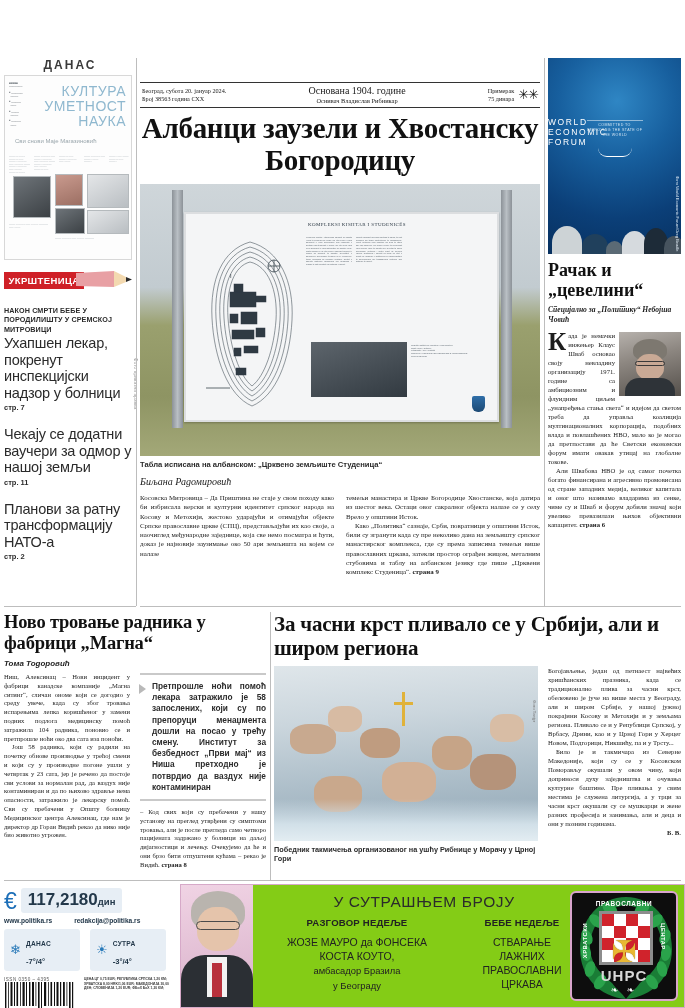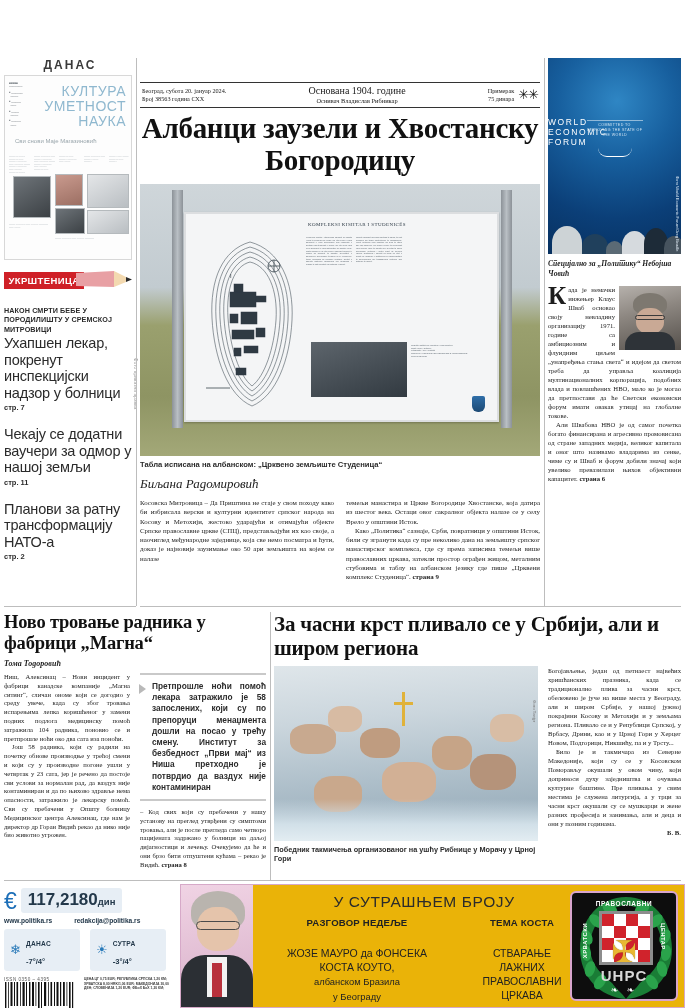--- a/index.html
+++ b/index.html
@@ -129,21 +129,21 @@
     border-radius: 2px 2px 6px 6px;
   }
   .post { position:absolute; top:6px; width: 11px; height: 238px; background: linear-gradient(90deg,#8c9298,#b9bfc4,#8c9298); }
   .post.l { left: 32px; } .post.r { right: 28px; }
   .lead-caption {
     margin-top: 4px; font-size: 7.6px; font-weight: 700; color:#2b2b2b; line-height:10px;
   }
 
   .byline {
     margin-top: 6px; font-family:"Liberation Serif", serif; font-style: italic;
-    font-size: 13px; color:#222;
+    font-size: 10px; color:#222;
   }
   .lead-body { margin-top: 6px; display:flex; gap: 12px; }
   .lead-body .col { width: 194px; font-family:"Liberation Serif", serif;
     font-size: 6.9px; line-height: 9.3px; text-align: justify; color:#1d1d1d; }
   .lead-body .col p { text-indent: 9px; }
   .lead-body .col p.first { text-indent: 0; }
   .pg { font-weight: 700; }
 
   
   .hr { position:absolute; background:#bdbdbd; height: 1px; }
@@ -199,21 +199,21 @@
     position: relative; overflow:hidden;
   }
 
   
   .magna { position:absolute; left: 4px; top: 612px; width: 262px; }
   .magna h2 {
     font-family:"Liberation Serif", serif; font-weight:700;
     font-size: 18.5px; line-height: 21px; color:#111; letter-spacing:-0.2px;
   }
   .magna .byline2 {
-    font-family:Liberation Serif, serif; font-style:italic; font-weight:700;
+    font-family:Liberation Sans, sans-serif; font-style:italic; font-weight:700;
     font-size: 8px; margin-top: 5px; color:#1d1d1d;
   }
   .magna-cols { display:flex; gap: 10px; margin-top: 5px; }
   .magna-cols .c { width: 126px; font-family:"Liberation Serif", serif;
     font-size: 6.6px; line-height: 8.8px; text-align: justify; color:#1d1d1d; }
   .magna-cols .c p { text-indent: 8px; }
   .magna-cols .c p.first { text-indent: 0; }
   .pullquote {
     position: relative; border-top: 2.5px solid #c9c9c9; border-bottom: 2.5px solid #c9c9c9;
     padding: 6px 0 6px 12px; margin-bottom: 7px;
@@ -268,36 +268,36 @@
   .w-ico { font-size: 13px; color:#2a7ab9; line-height: 14px; }
   .w-lbl { font-size: 6.6px; font-weight:700; color:#23384a; letter-spacing:.3px; }
   .w-tmp { font-size: 7.6px; font-weight:700; color:#23384a; }
   .barcode-area { margin-top: 6px; display:flex; gap: 8px; }
   .issn { font-size: 4.6px; color:#555; letter-spacing:.5px; }
   .barcode { width: 72px; height: 28px; }
   .price-list { font-size: 3.4px; line-height: 4.6px; color:#3a3a3a; font-weight:700; width: 86px; }
 
   .promo-banner {
     position:absolute; left: 180px; top: 0; width: 505px; height: 124px;
-    background: #eab308; border: 1px solid #d6a9c8;
+    background: #84cc16; border: 1px solid #d6a9c8;
   }
   .promo-portrait {
     position:absolute; left: 0; top: 0; width: 72px; height: 122px;
     background: linear-gradient(170deg,#f0d3e4 0%, #d8b0c9 100%);
     overflow:hidden;
   }
   .promo-title {
     position:absolute; left: 78px; top: 8px; width: 330px; text-align:center;
     font-size: 15.5px; font-weight: 400; color:#2b2b2b; letter-spacing: .6px;
   }
   .promo-cols { position:absolute; left: 78px; top: 32px; width: 330px; display:flex; }
   .promo-c1 { width: 196px; text-align:center; }
   .promo-c2 { width: 134px; text-align:center; }
   .promo-k { font-size: 9.6px; font-weight: 700; color:#222; letter-spacing:.2px; }
-  .promo-t { font-size: 10.5px; color:#222; line-height: 14px; margin-top: 18px; }
+  .promo-t { font-size: 10.5px; color:#222; line-height: 14px; margin-top: 7px; }
   .promo-t small { font-size: 9.4px; }
   .uhpc {
     position:absolute; right: 6px; top: 6px; width: 108px; height: 110px;
     background: #0d0d0d; border: 2px solid #d8a5cc; border-radius: 6px;
     overflow:hidden;
   }
   .uhpc-shield {
     position:absolute; left: 27px; top: 18px; width: 54px; height: 54px;
     background: #8d8d8d; padding: 3px;
   }
@@ -460,20 +460,21 @@
         <div class="head-b" style="left:4px;  width:30px; height:34px; background:#cdd3d6;"></div>
         <div class="head-b" style="left:34px; width:26px; height:26px; background:#20405c;"></div>
         <div class="head-b" style="left:58px; width:17px; height:19px; background:#5b6a75;"></div>
         <div class="head-b" style="left:74px; width:25px; height:29px; background:#d6dade;"></div>
         <div class="head-b" style="left:96px; width:24px; height:32px; background:#1d2b38;"></div>
         <div class="head-b" style="left:116px;width:20px; height:24px; background:#46535e;"></div>
       </div>
       <div class="credit-wef">Фото World Economic Forum/Greg Beadle</div>
     </div>
 
+    <div class="rc-head">Рачак и „цевелини“</div>
     <div class="rc-sub">Специјално за „Политику“ Небојша Човић</div>
 
     <div class="rc-body">
       <div class="rc-portrait">
         <div style="position:absolute;left:14px;top:7px;width:34px;height:22px;background:#7d7870;border-radius:50% 50% 40% 40%;"></div>
         <div style="position:absolute;left:17px;top:22px;width:28px;height:26px;background:#c9a995;border-radius:45%;"></div>
         <div style="position:absolute;left:16px;top:29px;width:30px;height:5px;border:1.2px solid #3a3a3a;border-radius:3px;"></div>
         <div style="position:absolute;left:6px;top:46px;width:50px;height:20px;background:#2e3338;border-radius:14px 14px 0 0;"></div>
       </div>
       <p class="first"><span class="dropcap">К</span><span>ада је немачки инжењер Клаус Шваб основао своју невладину организацију 1971. године са амбициозним и флуидним циљем „унапређења стања света“ и идејом да светом треба да управља коалиција мултинационалних корпорација, подобних влада и повлашћених НВО, мало ко је могао да претпостави да ће Светски економски форум имати овакав утицај на глобалне токове.</span></p>
@@ -606,26 +607,26 @@
         <div style="position:absolute;left:26px;top:72px;width:20px;height:40px;background:#f2f2f2;"></div>
         <div style="position:absolute;left:31px;top:78px;width:10px;height:34px;background:#b8313c;"></div>
       </div>
       <div class="promo-title">У СУТРАШЊЕМ БРОЈУ</div>
       <div class="promo-cols">
         <div class="promo-c1">
           <div class="promo-k">РАЗГОВОР НЕДЕЉЕ</div>
           <div class="promo-t">
             <span>ЖОЗЕ МАУРО да ФОНСЕКА</span><br>
             <span>КОСТА КОУТО,</span><br>
-            <small>албанском Бразила</small><br>
+            <small>амбасадор Бразила</small><br>
             <small>у Београду</small>
           </div>
         </div>
         <div class="promo-c2">
-          <div class="promo-k">ТЕМА КОСТА</div>
+          <div class="promo-k">БЕБЕ НЕДЕЉЕ</div>
           <div class="promo-t">
             <span>СТВАРАЊЕ</span><br>
             <span>ЛАЖНИХ</span><br>
             <span>ПРАВОСЛАВНИ</span><br>
             <span>ЦРКАВА</span>
           </div>
         </div>
       </div>
 
       <div class="uhpc">

